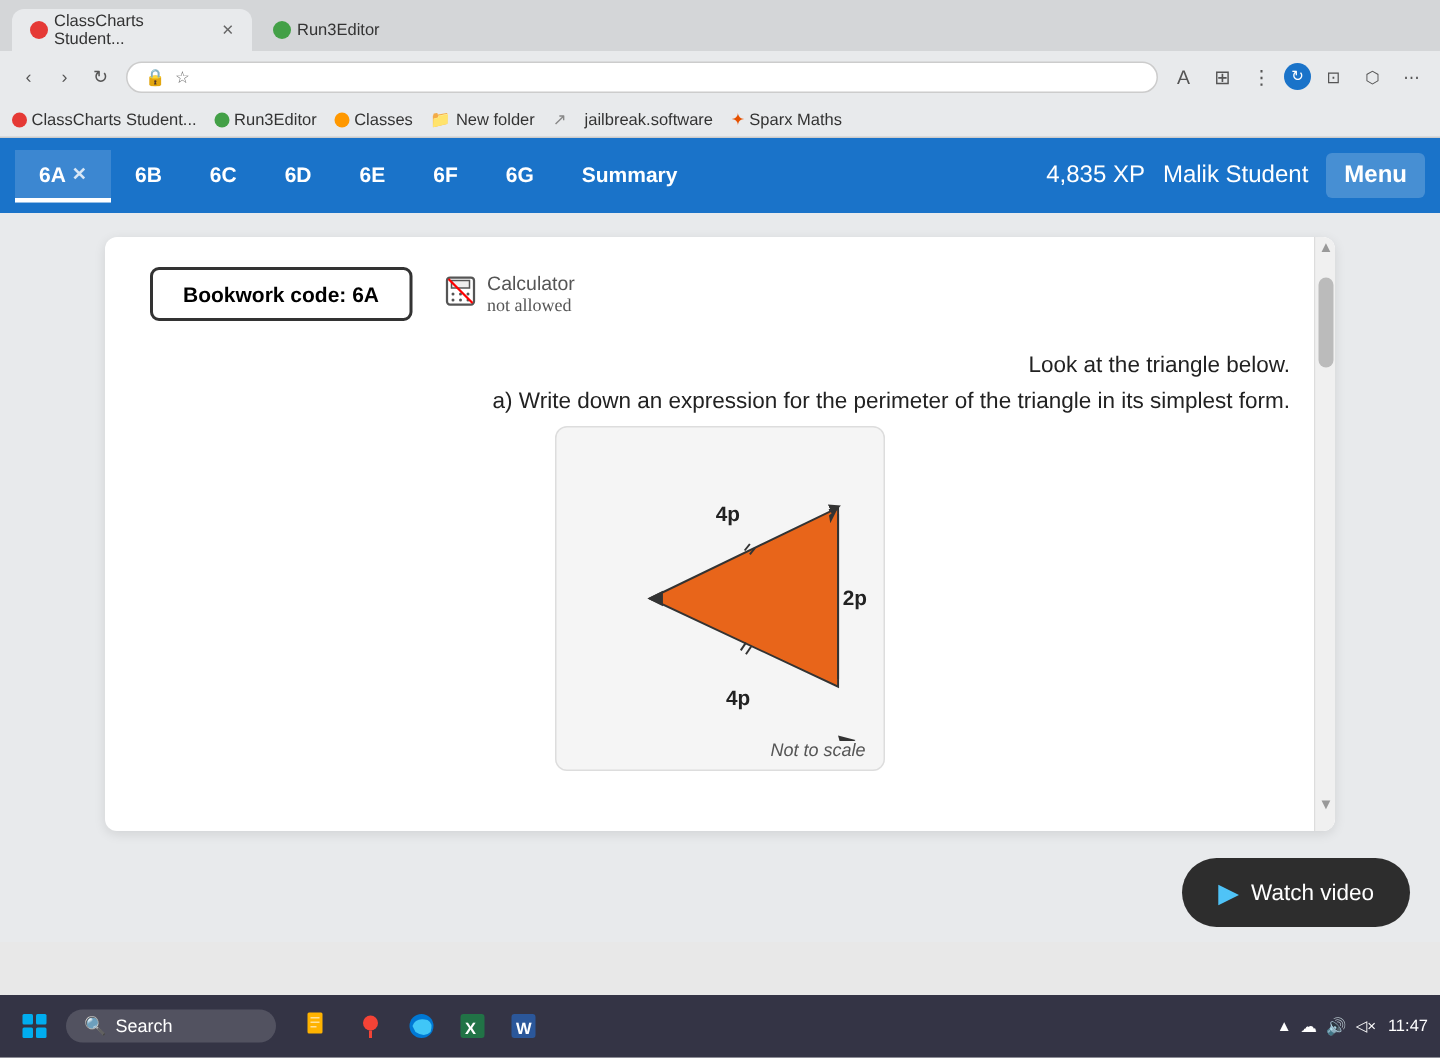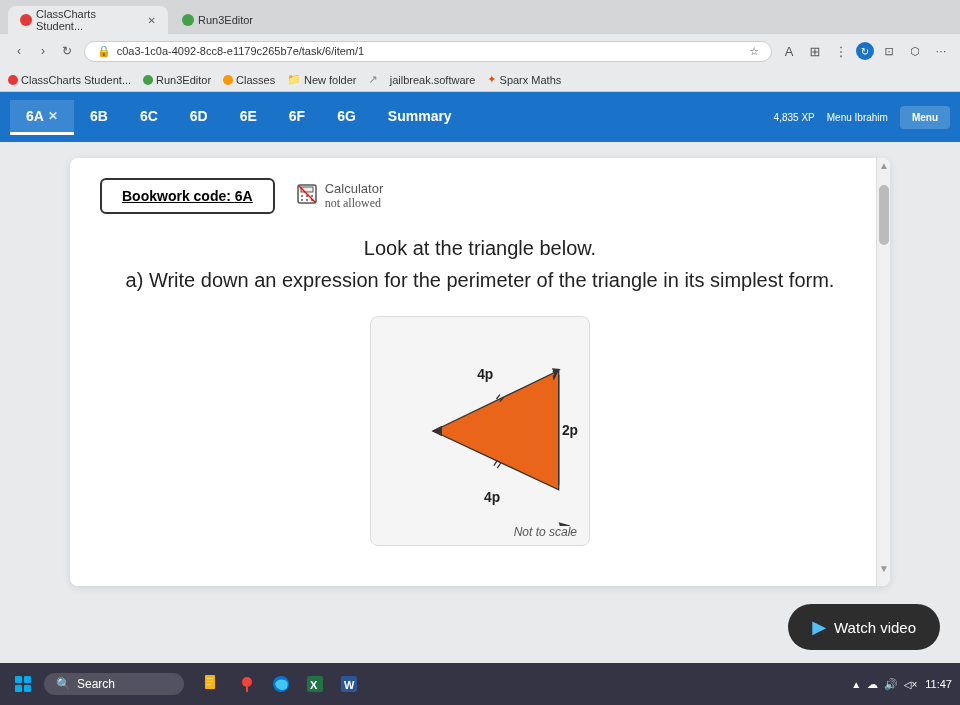--- a/index.html
+++ b/index.html
@@ -39,21 +39,21 @@
     .nav-tab .close-x {
       font-size: 12px;
       color: rgba(255,255,255,0.8);
     }
     .nav-right {
       margin-left: auto;
       display: flex;
       align-items: center;
       gap: 12px;
       color: #fff;
-      font-size: 10px;
+      font-size: 16px;
     }
     .menu-btn {
       background: rgba(255,255,255,0.2);
       padding: 6px 12px;
       border-radius: 4px;
       cursor: pointer;
       font-weight: 600;
     }
 
     .question-card {
@@ -107,43 +107,42 @@
       gap: 20px;
       margin-bottom: 18px;
     }
     .bookwork-code {
       background: #fff;
       border: 2px solid #333;
       border-radius: 6px;
       padding: 8px 20px;
       font-size: 14px;
       font-weight: 600;
-      text-decoration: underline;
     }
     .calculator-info {
       display: flex;
       align-items: center;
       gap: 6px;
       font-size: 13px;
       color: #555;
     }
     .calc-icon {
       font-size: 18px;
     }
     .not-allowed-text {
       font-size: 12px;
       color: #555;
       font-family: Liberation Serif, serif;
     }
 
     .question-text {
-      text-align: center;
-      font-size: 20px;
+      text-align: right;
+      font-size: 15px;
       line-height: 1.6;
-      margin-bottom: 20px;
+      margin-bottom: 4px;
       color: #222;
     }
     .question-text em {
       font-style: italic;
     }
 
     
     .diagram-container {
       display: flex;
       justify-content: center;
@@ -422,21 +421,20 @@
 </div>
 
 <div class="address-row">
   <div class="nav-buttons">
     <div class="nav-btn">‹</div>
     <div class="nav-btn">›</div>
     <div class="nav-btn">↻</div>
   </div>
   <div class="url-bar">
     <span style="color:#555;font-size:11px;">🔒</span>
-    <span class="url-text">c0a3-1c0a-4092-8cc8-e1179c265b7e/task/6/item/1</span>
     <span style="color:#666;font-size:11px;">☆</span>
   </div>
   <div class="chrome-actions">
     <div class="chrome-action-btn" style="font-size:13px;">A</div>
     <div class="chrome-action-btn">⊞</div>
     <div class="chrome-action-btn">⋮</div>
     <div class="chrome-action-btn" style="background:#1a73c9;border-radius:50%;width:18px;height:18px;font-size:10px;color:#fff;">↻</div>
     <div class="chrome-action-btn" style="font-size:11px;">⊡</div>
     <div class="chrome-action-btn" style="font-size:11px;">⬡</div>
     <div class="chrome-action-btn" style="font-size:11px;">⋯</div>
@@ -491,21 +489,21 @@
     <span>6F</span>
   </div>
   <div class="nav-tab">
     <span>6G</span>
   </div>
   <div class="nav-tab">
     <span>Summary</span>
   </div>
   <div class="nav-right">
     <span>4,835 XP</span>
-    <span>Menu Ibrahim</span>
+    <span>Malik Student</span>
     <div class="menu-btn">Menu</div>
   </div>
 </div>
 
 <div class="content-wrapper">
   <div class="question-area">
     <div class="question-card">
 
       <div class="scrollbar">
         <div class="scroll-arrow-up">▲</div>

